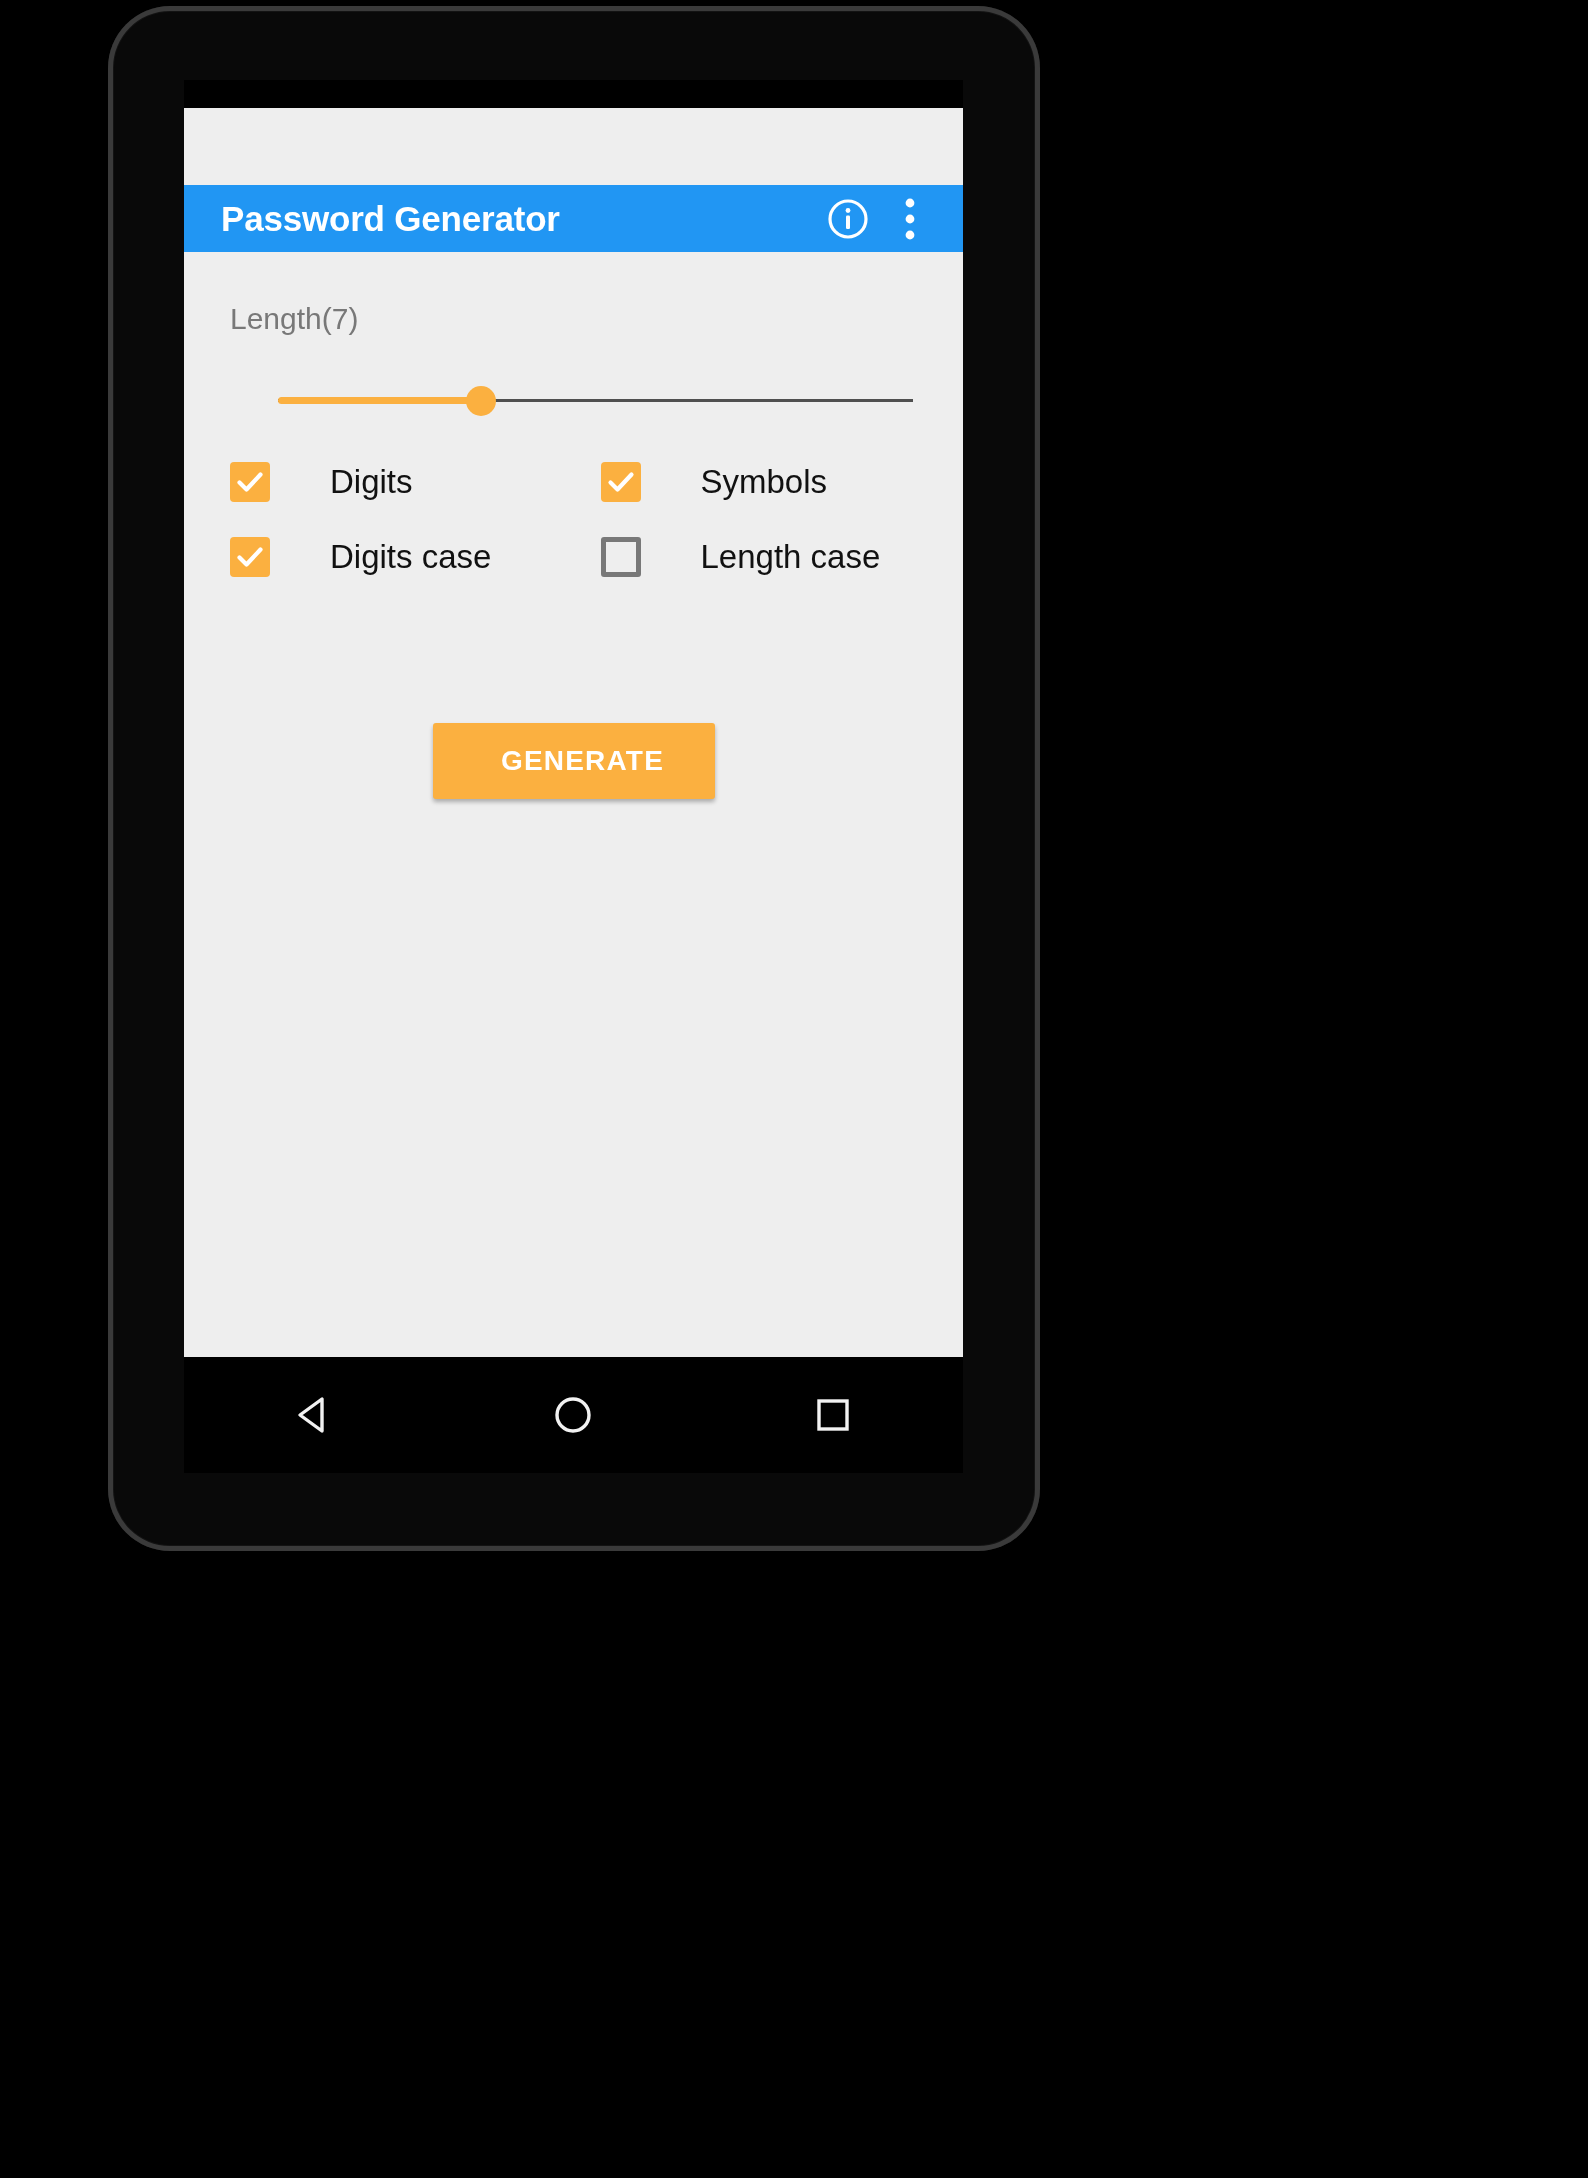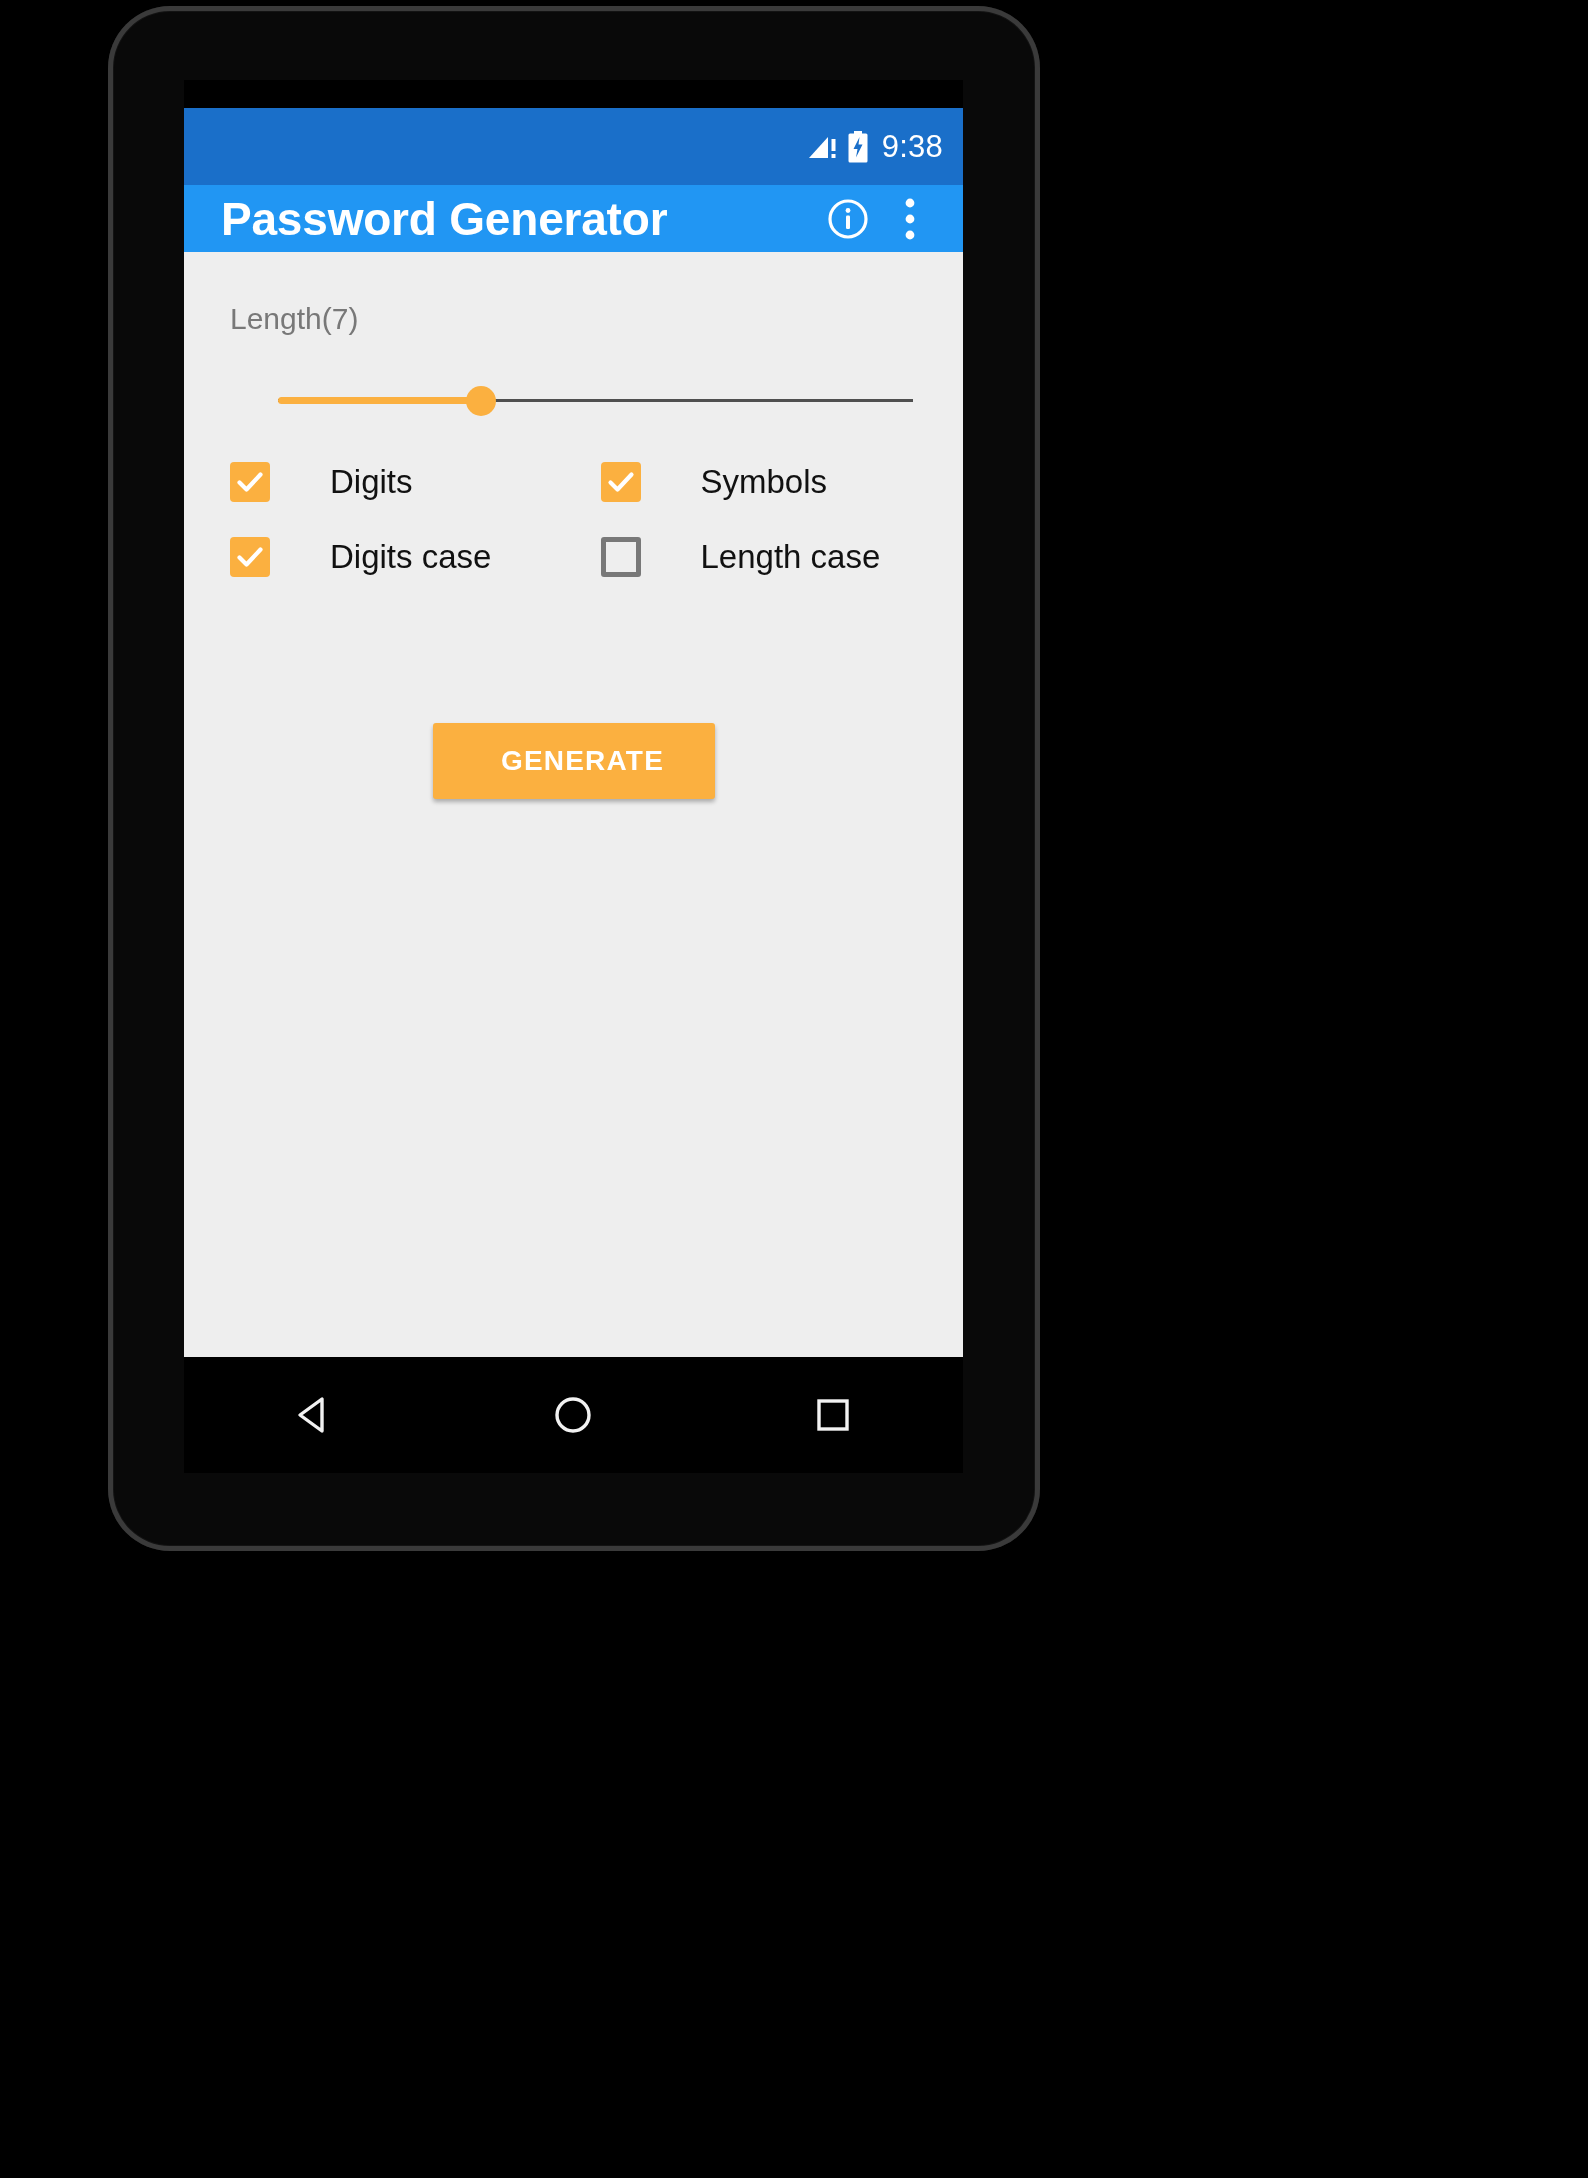--- a/index.html
+++ b/index.html
@@ -91,21 +91,21 @@
     width: 100%;
     height: 67px;
     background: #2196f3;
     display: flex;
     align-items: center;
     box-sizing: border-box;
     padding: 0 22px 0 37px;
   }
   #app-title {
     color: #ffffff;
-    font-size: 46px;
+    font-size: 35px;
     font-weight: bold;
     flex: 1;
     white-space: nowrap;
     letter-spacing: -0.2px;
   }
   .appbar-action {
     width: 62px;
     height: 62px;
     display: flex;
     align-items: center;
@@ -251,36 +251,20 @@
 </style>
 </head>
 <body>
 
 <div id="device-frame"></div>
 <div id="device-bezel"></div>
 
 <div id="screen">
 
   <div id="status-bar"></div>
-  <div id="status-bar-blue">
-    <span class="status-icon">
-      <svg width="30" height="28" viewBox="0 0 30 28">
-        <path d="M1 25 L20 4 L20 25 Z" fill="#ffffff"></path>
-        <rect x="23.5" y="6" width="4" height="12" fill="#ffffff"></rect>
-        <rect x="23.5" y="21" width="4" height="4" fill="#ffffff"></rect>
-      </svg>
-    </span>
-    <span class="status-icon">
-      <svg width="22" height="32" viewBox="0 0 22 32">
-        <path d="M7 0 h8 v2.5 h4 a1.5 1.5 0 0 1 1.5 1.5 v26 a1.5 1.5 0 0 1 -1.5 1.5 h-16 a1.5 1.5 0 0 1 -1.5 -1.5 v-26 a1.5 1.5 0 0 1 1.5 -1.5 h4 z" fill="#ffffff"></path>
-        <path d="M12.5 6 L6.5 18 L10.5 18 L9 26.5 L15.5 13.5 L11.5 13.5 Z" fill="#1a6fc9"></path>
-      </svg>
-    </span>
-    <span id="status-time">9:38</span>
-  </div>
 
   <div id="app-bar">
     <span id="app-title">Password Generator</span>
     <span class="appbar-action">
       <svg width="42" height="42" viewBox="0 0 42 42">
         <circle cx="21" cy="21" r="18" fill="none" stroke="#ffffff" stroke-width="3.2"></circle>
         <circle cx="21" cy="12.5" r="2.4" fill="#ffffff"></circle>
         <rect x="19" y="17.5" width="4" height="13.5" rx="1.2" fill="#ffffff"></rect>
       </svg>
     </span>

